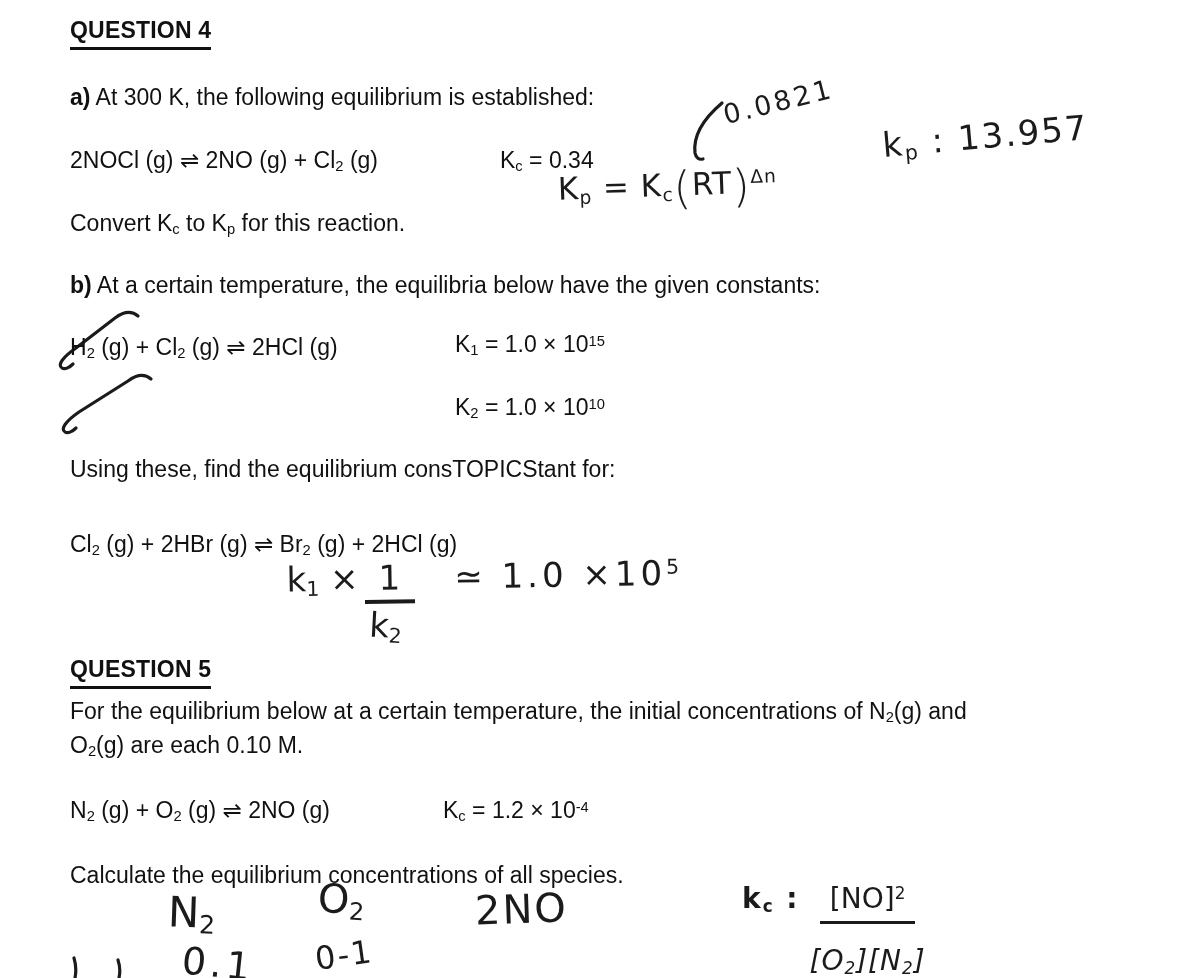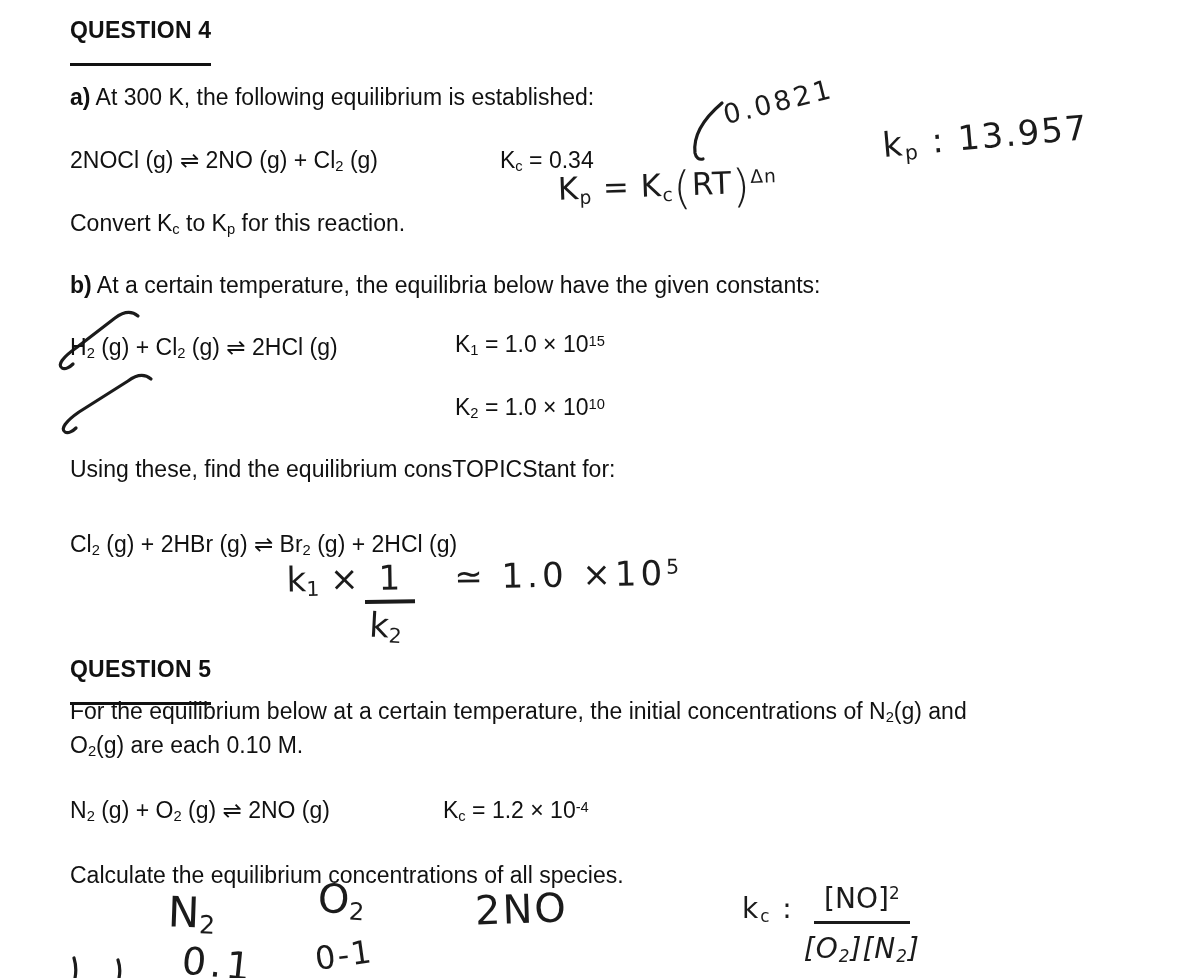--- a/index.html
+++ b/index.html
@@ -1,43 +1,43 @@
 <!DOCTYPE html>
 <html><head>
 <meta charset="utf-8">
 <style>
   html,body{margin:0;padding:0;background:#ffffff;}
   .page{
     position:relative;width:1203px;height:978px;background:#ffffff;overflow:hidden;
     font-family:"Liberation Sans","DejaVu Sans",sans-serif;color:#111111;font-size:23px;
   }
   .line{position:absolute;white-space:nowrap;line-height:1.25;}
-  .qtitle{font-weight:700;border-bottom:3px solid #111111;padding-bottom:18px;letter-spacing:0.2px;}
+  .qtitle{font-weight:700;border-bottom:3px solid #111111;padding-bottom:2px;letter-spacing:0.2px;}
   .b{font-weight:700;}
   .sub{font-size:0.64em;position:relative;top:0.18em;}
   .sup{font-size:0.64em;position:relative;top:-0.42em;}
   
   .hw{position:absolute;white-space:nowrap;color:#1b1b1b;font-family:"DejaVu Sans","Liberation Sans",sans-serif;}
   .hw .sub{font-size:0.6em;top:0.25em;}
   .hw .sup{font-size:0.6em;top:-0.55em;}
   .hw-r{left:722px;top:86px;font-size:27px;transform:rotate(-14deg);letter-spacing:3px;}
   .hw-kpf{left:558px;top:162px;font-size:31px;transform:rotate(-2deg);letter-spacing:1px;}
   .hw-kpf .paren{font-size:1.45em;font-weight:300;vertical-align:-0.18em;}
   .hw-kpr{left:882px;top:116px;font-size:34px;transform:rotate(-5deg);letter-spacing:2px;}
   .hw-work{left:287px;top:556px;font-size:34px;display:flex;align-items:flex-start;transform:rotate(-1deg);}
   .hwfrac{display:inline-flex;flex-direction:column;align-items:center;margin:0 6px;}
   .hwfrac .num{padding:0 14px 2px;border-bottom:4px solid #1b1b1b;}
   .hwfrac .den{margin-top:2px;transform:rotate(4deg) translateX(-4px);}
   .hw-approx{margin-left:34px;letter-spacing:4px;}
   .hw-n2{left:168px;top:888px;font-size:42px;transform:rotate(2deg);}
   .hw-o2{left:318px;top:876px;font-size:40px;transform:rotate(3deg);}
   .hw-no{left:475px;top:886px;font-size:40px;transform:rotate(-2deg);letter-spacing:2px;}
   .hw-kc{left:742px;top:882px;font-size:28px;display:flex;align-items:flex-start;}
-  .hw-kc .kclabel{margin-top:10px;letter-spacing:2px;}
-  .hwfrac2{display:inline-flex;flex-direction:column;align-items:center;margin-left:10px;}
+  .hw-kc .kclabel{letter-spacing:2px;font-weight:bold;}
+  .hwfrac2{display:inline-flex;flex-direction:column;align-items:center;margin-left:10px;gap:12px;}
   .hwfrac2 .num{padding:0 10px 6px;border-bottom:3.5px solid #1b1b1b;}
   .hwfrac2 .den{padding-top:8px;letter-spacing:1px;font-style:italic;}
   .hw-part1{left:182px;top:942px;font-size:38px;transform:rotate(6deg);letter-spacing:4px;}
   .hw-part2{left:315px;top:936px;font-size:32px;transform:rotate(-8deg);letter-spacing:2px;}
   .overlay{position:absolute;left:0;top:0;width:1203px;height:978px;pointer-events:none;}
   .overlay path{fill:none;stroke:#1b1b1b;stroke-width:3.2;stroke-linecap:round;stroke-linejoin:round;}
 </style>
 </head>
 <body>
 

